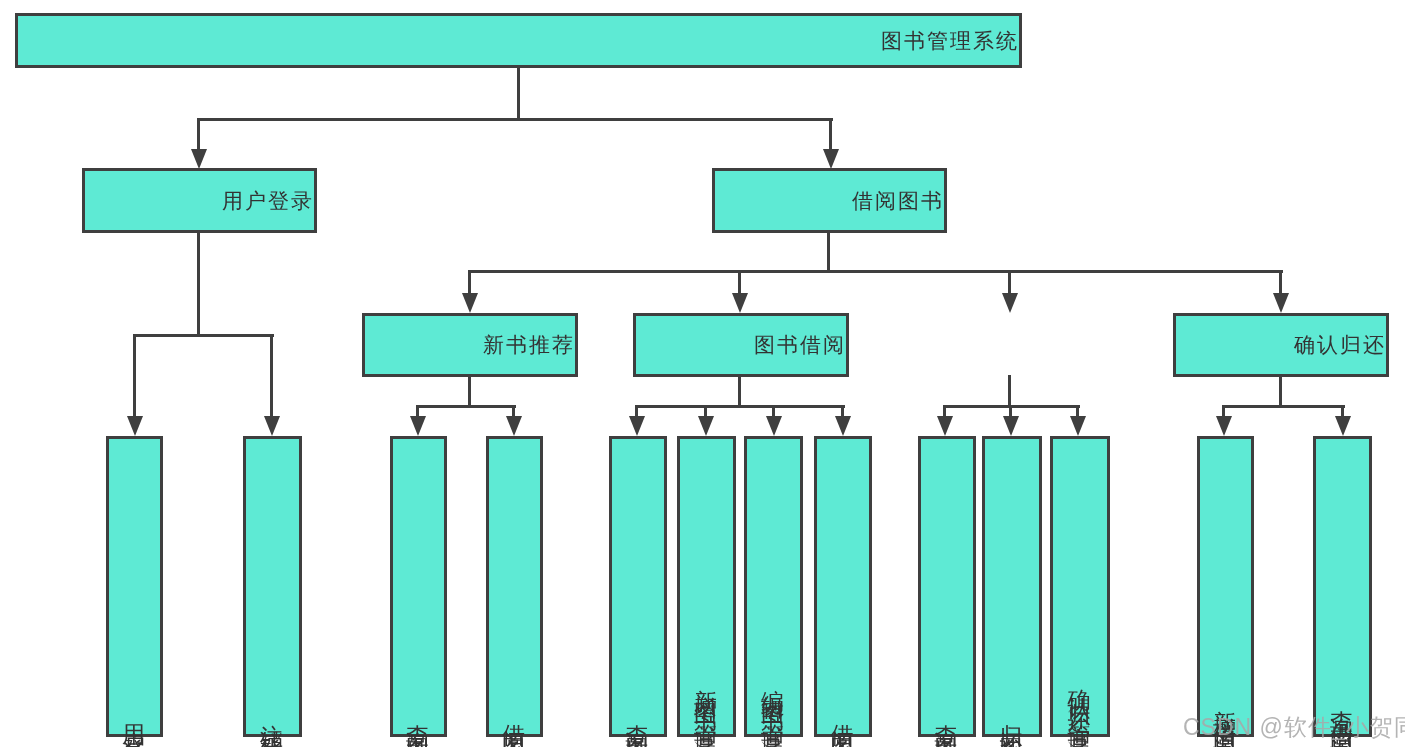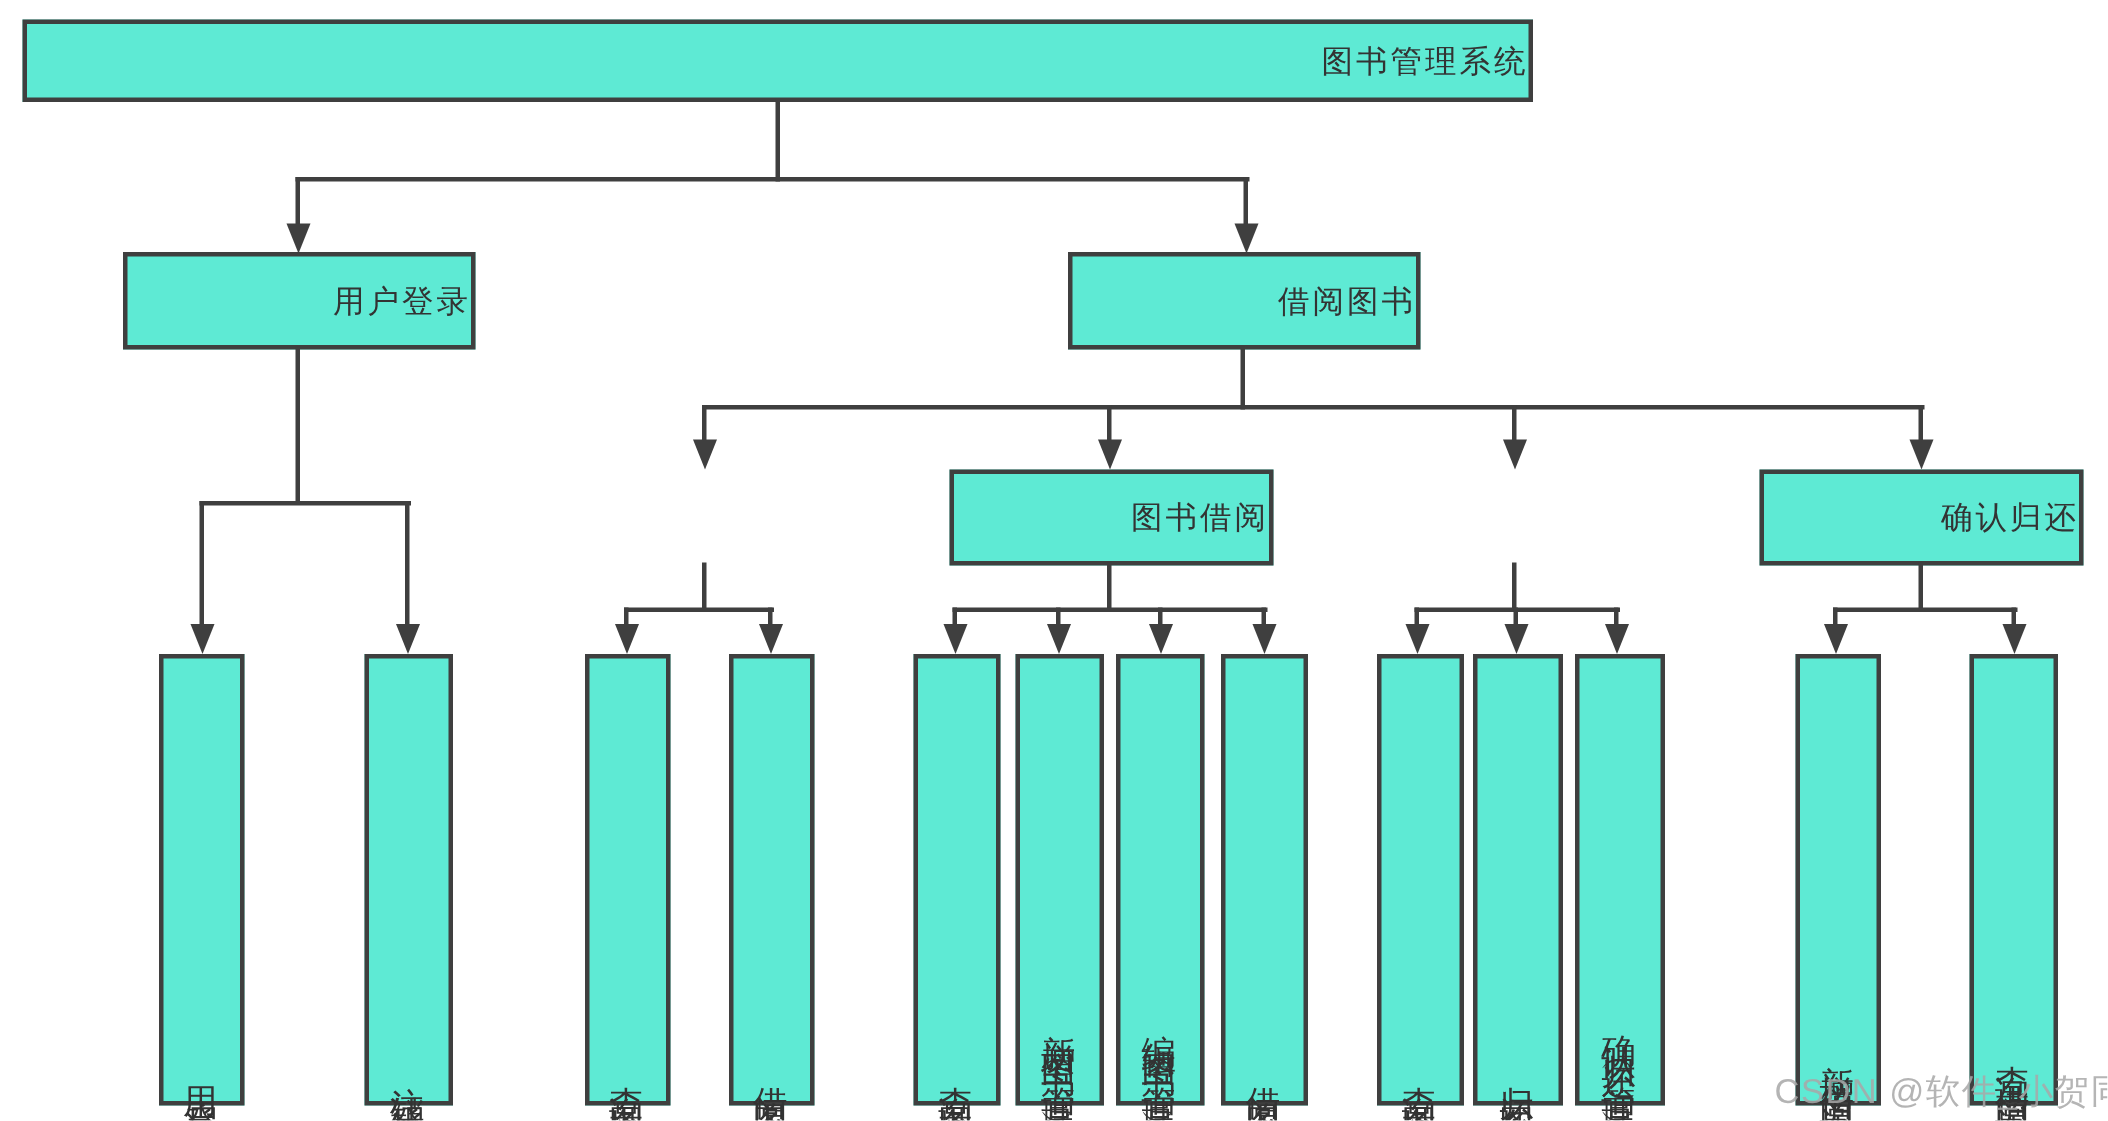--- a/index.html
+++ b/index.html
@@ -50,20 +50,23 @@
   <div class="hl" style="left:468px;top:270px;width:815px"></div>
   <div class="vl" style="left:468px;top:270px;height:26px"></div>
   <div class="ah" style="left:462px;top:293px"></div>
   <div class="vl" style="left:738px;top:270px;height:26px"></div>
   <div class="ah" style="left:732px;top:293px"></div>
   <div class="vl" style="left:1008px;top:270px;height:26px"></div>
   <div class="ah" style="left:1002px;top:293px"></div>
   <div class="vl" style="left:1279px;top:270px;height:26px"></div>
   <div class="ah" style="left:1273px;top:293px"></div>
 
+  <div class="box hbox" style="left:362px;top:313px;width:216px;height:64px">
+    <span>新书推荐</span>
+  </div>
   <div class="box hbox" style="left:633px;top:313px;width:216px;height:64px">
     <span>图书借阅</span>
   </div>
   <div class="box hbox" style="left:1173px;top:313px;width:216px;height:64px">
     <span>确认归还</span>
   </div>
 
   <div class="vl" style="left:468px;top:375px;height:33px"></div>
   <div class="vl" style="left:738px;top:375px;height:33px"></div>
   <div class="vl" style="left:1008px;top:375px;height:33px"></div>

